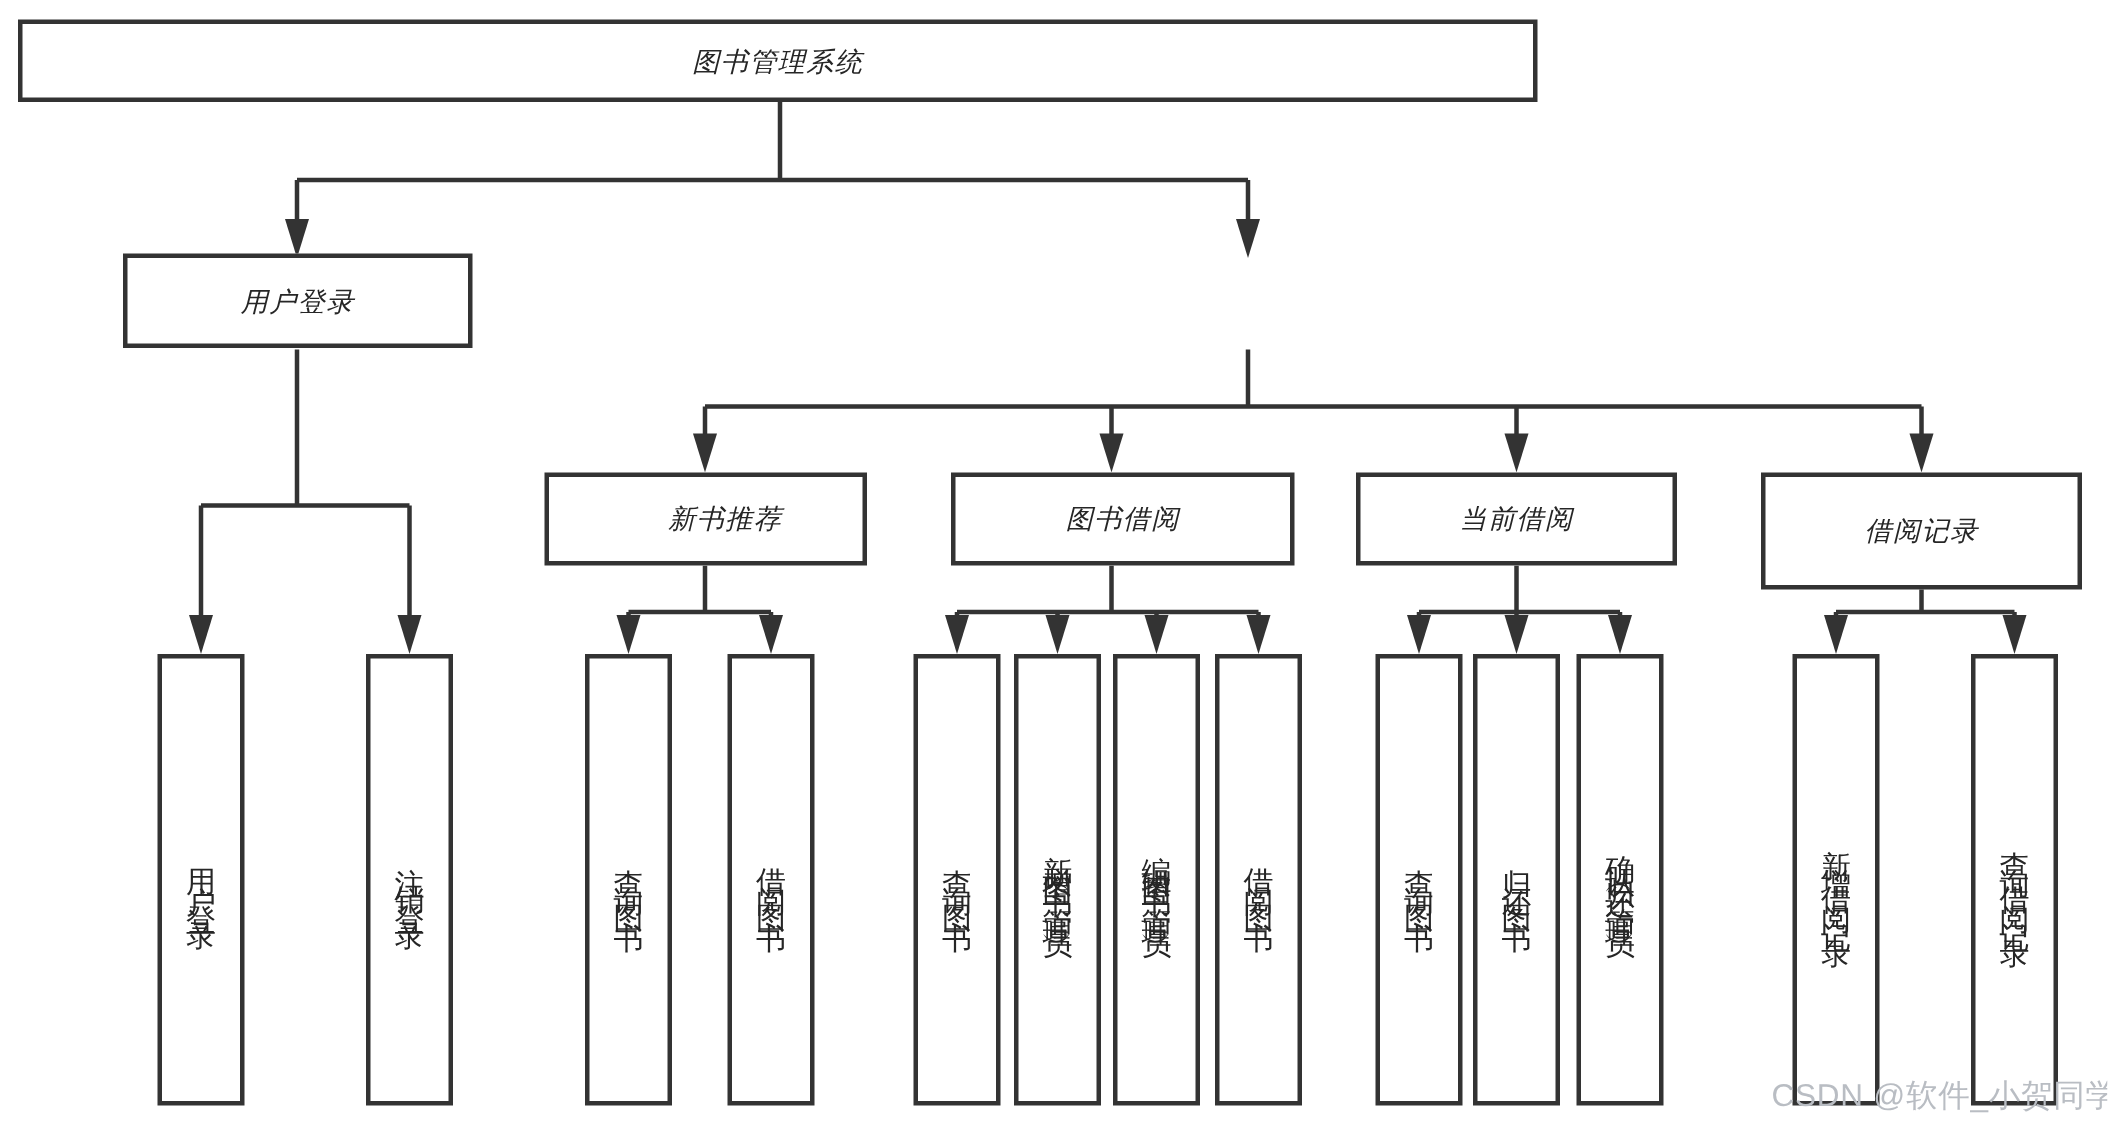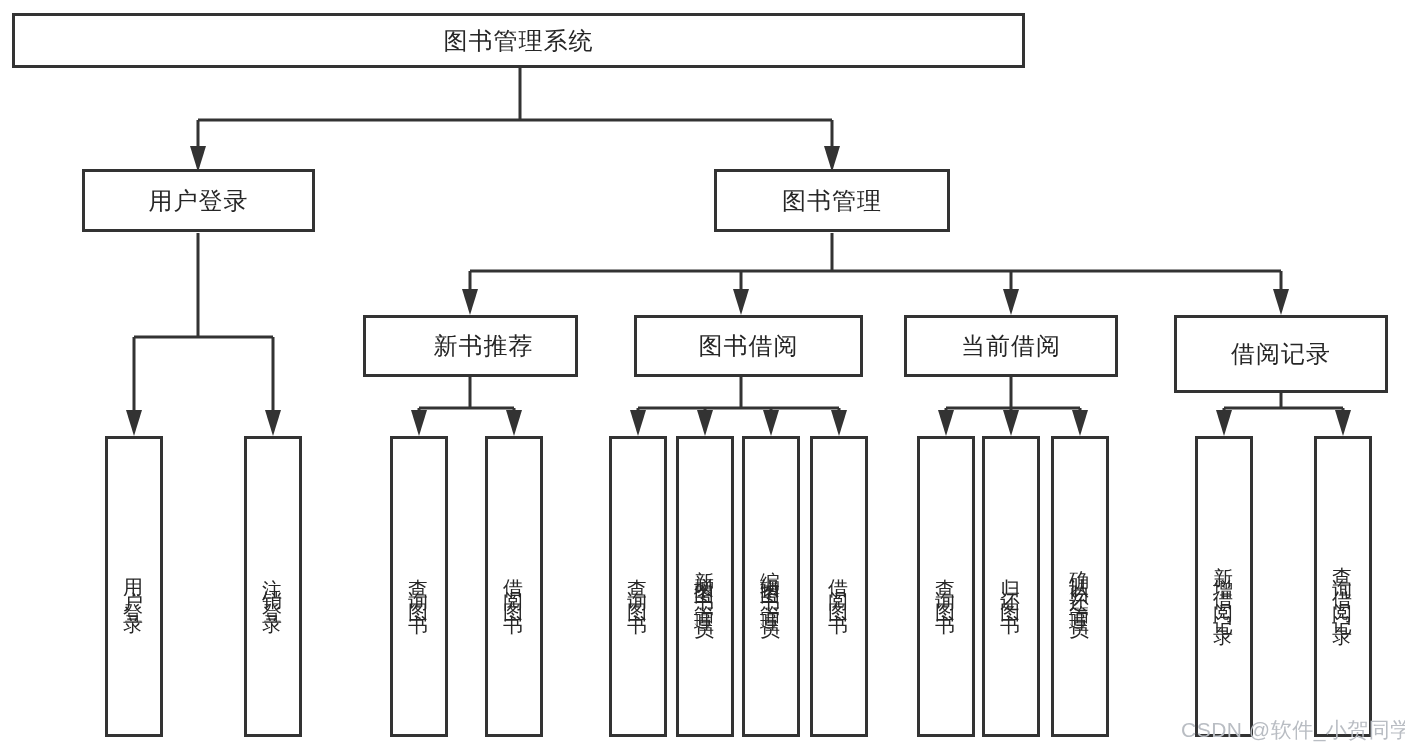--- a/index.html
+++ b/index.html
@@ -14,21 +14,21 @@
   .wire{stroke:#333333;stroke-width:3;fill:none;}
   .arrow{fill:#333333;stroke:none;}
   .box{
     position:absolute;z-index:2;
     box-sizing:border-box;
     border:3px solid #333333;
     background:#ffffff;
     display:flex;align-items:center;justify-content:center;
     color:#262626;
   }
-  .hlabel{font-size:24px;letter-spacing:1px;white-space:nowrap;}
+  .hlabel{font-size:18px;letter-spacing:1px;white-space:nowrap;font-style:italic;}
   .vlabel{
     writing-mode:vertical-rl;
     text-orientation:mixed;
     font-size:20px;
     letter-spacing:12px;
     white-space:nowrap;
   }
   .tight .vlabel{letter-spacing:7px;}
   .watermark{
     position:absolute;left:1181px;top:716px;z-index:6;
@@ -62,23 +62,20 @@
     <polygon class="arrow" points="1216,410 1232,410 1224,436"></polygon>
     <polygon class="arrow" points="1335,410 1351,410 1343,436"></polygon>
   </svg>
 
   <div class="box" style="left:12px;top:13px;width:1013px;height:55px;">
     <span class="hlabel">图书管理系统</span>
   </div>
 
   <div class="box" style="left:82px;top:169px;width:233px;height:63px;">
     <span class="hlabel">用户登录</span>
-  </div>
-  <div class="box" style="left:714px;top:169px;width:236px;height:63px;">
-    <span class="hlabel">图书管理</span>
   </div>
 
   <div class="box" style="left:363px;top:315px;width:215px;height:62px;padding-left:26px;">
     <span class="hlabel">新书推荐</span>
   </div>
   <div class="box" style="left:634px;top:315px;width:229px;height:62px;">
     <span class="hlabel">图书借阅</span>
   </div>
   <div class="box" style="left:904px;top:315px;width:214px;height:62px;">
     <span class="hlabel">当前借阅</span>

